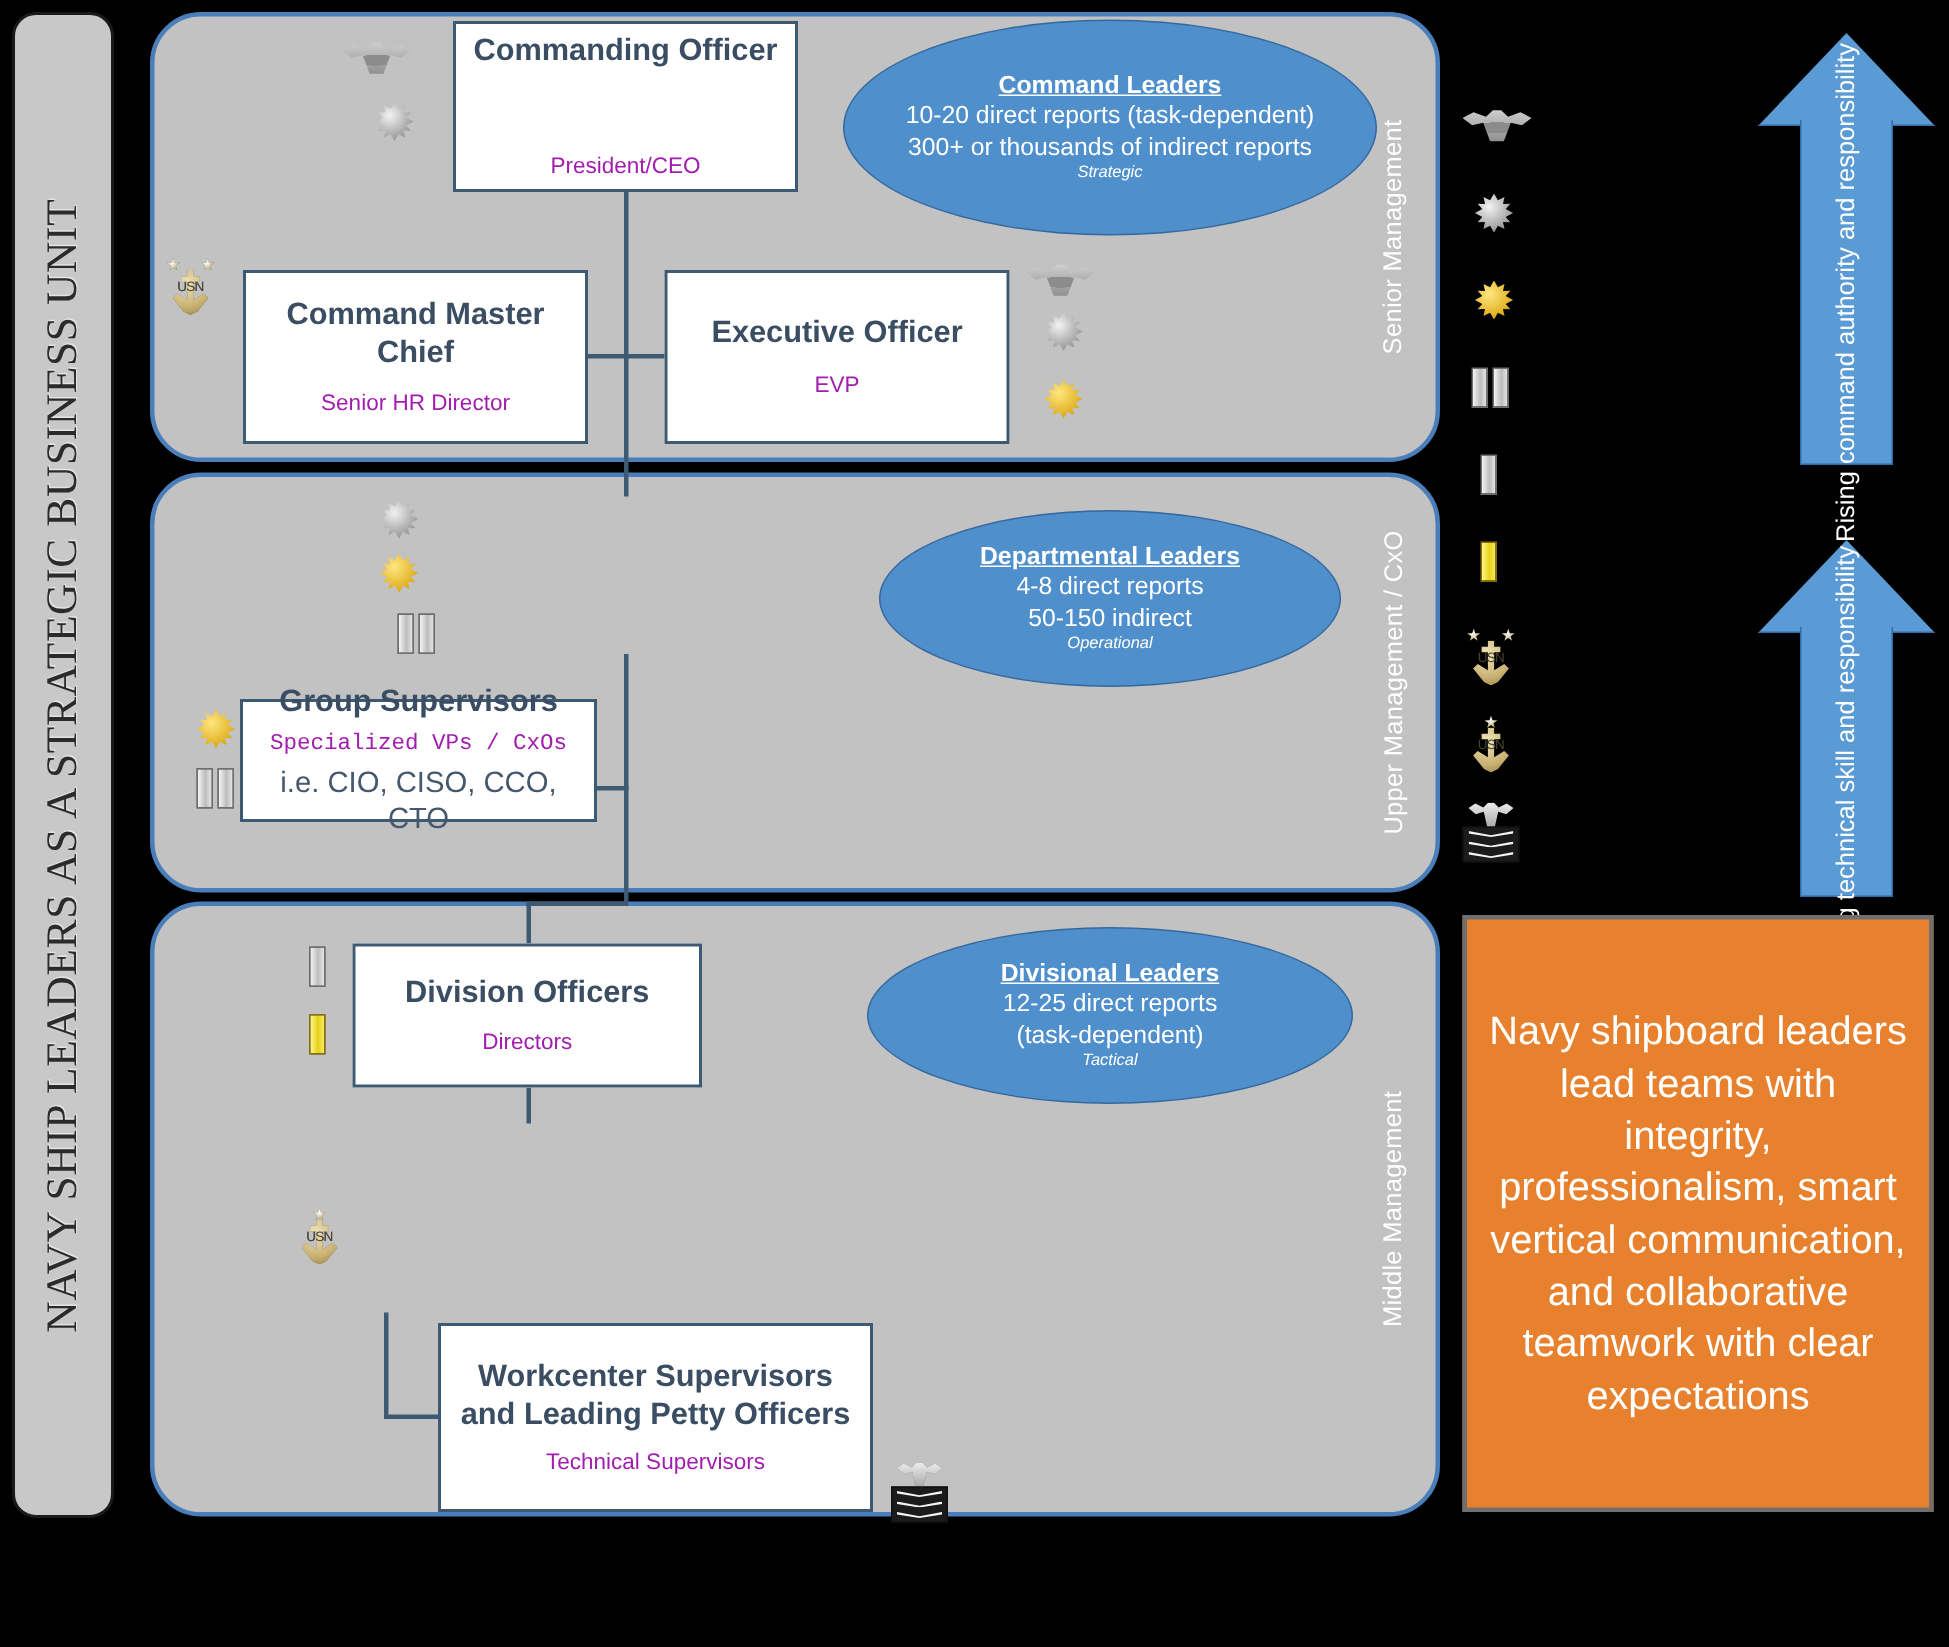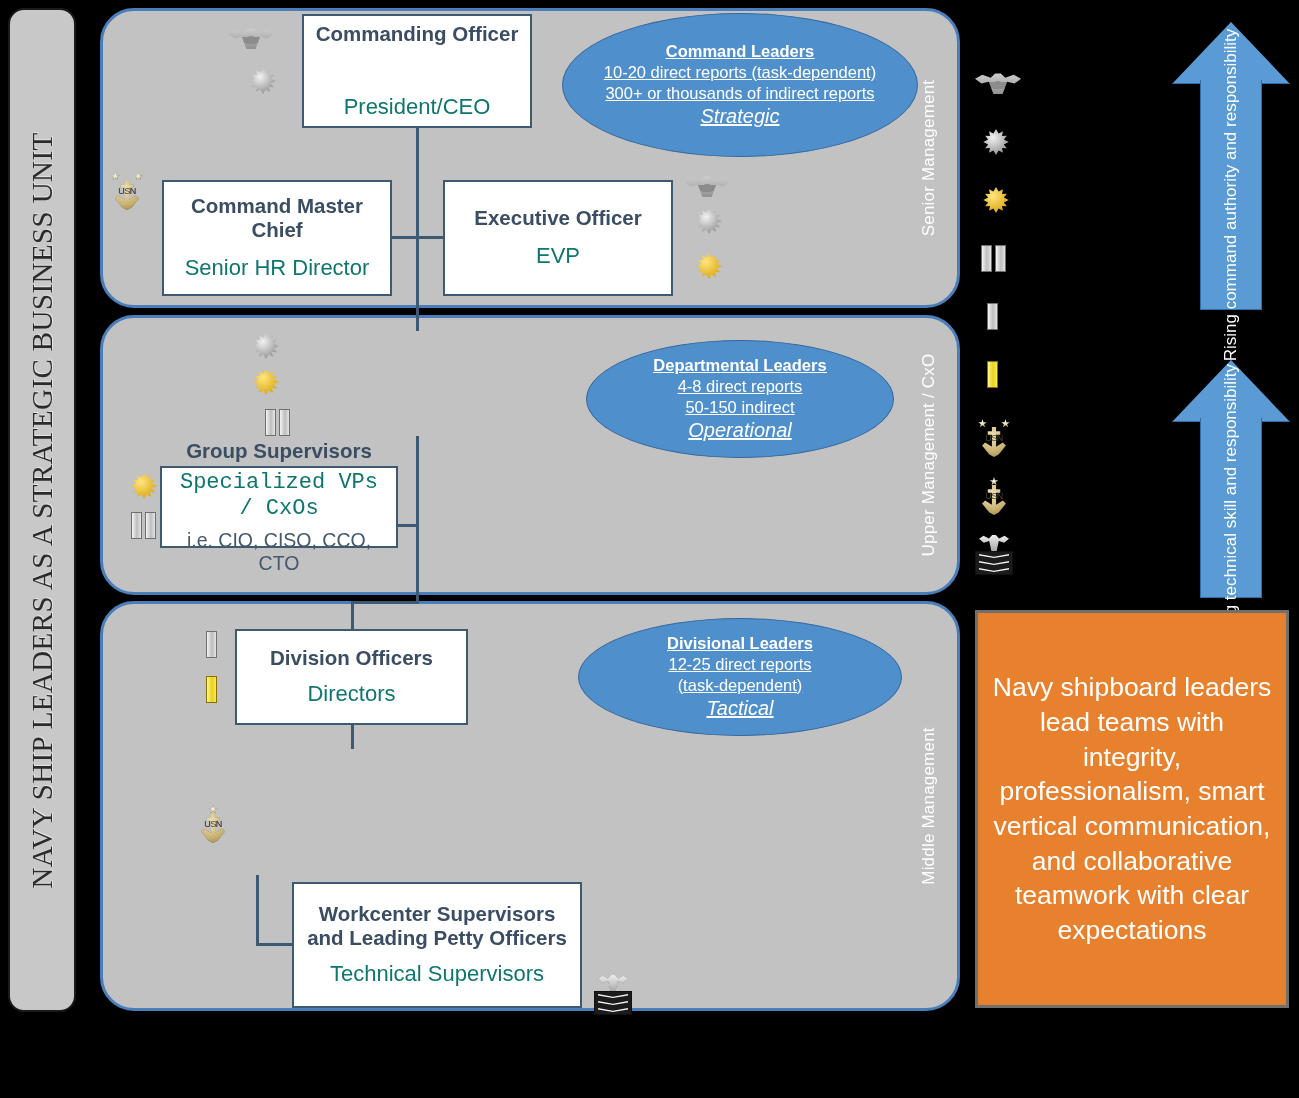--- a/index.html
+++ b/index.html
@@ -72,21 +72,21 @@
     display: flex;
     flex-direction: column;
     align-items: center;
     justify-content: center;
     text-align: center;
     color: #3A4D63;
     padding: 6px 8px;
     z-index: 5;
   }
   .obox .t1 { font-weight: bold; font-size: 20.5px; line-height: 1.18; }
-  .obox .t2 { font-size: 22px; line-height: 1.2; margin-top: 11px; color: #0f766e; }
+  .obox .t2 { font-size: 15px; line-height: 1.2; margin-top: 11px; color: #a21caf; }
   .obox .t3 { font-size: 19.5px; line-height: 1.2; margin-top: 9px; color: #45586d; }
 
   #box-co   { left: 302px; top: 14px;  width: 230px; height: 114px; justify-content: space-between; }
   #box-cmc  { left: 162px; top: 180px; width: 230px; height: 116px; }
   #box-xo   { left: 443px; top: 180px; width: 230px; height: 116px; }
   #box-dh   { left: 302px; top: 331px; width: 230px; height: 105px; }
   #box-gs   { left: 160px; top: 466px; width: 238px; height: 82px; }
   #box-do   { left: 235px; top: 629px; width: 233px; height: 96px; }
   #box-lcpo { left: 235px; top: 749px; width: 231px; height: 126px; }
   #box-wcs  { left: 292px; top: 882px; width: 290px; height: 126px; }
@@ -106,30 +106,29 @@
     background: #4F8FCC;
     border: 1.5px solid #35689e;
     border-radius: 50%;
     display: flex;
     flex-direction: column;
     align-items: center;
     justify-content: center;
     text-align: center;
     color: #ffffff;
     z-index: 4;
-    text-decoration: underline;
   }
   .ellipse .e-title {
     font-weight: bold;
     text-decoration: underline;
     font-size: 16.5px;
     line-height: 1.25;
   }
   .ellipse .e-line { font-size: 16.5px; line-height: 1.27; }
-  .ellipse .e-italic { font-style: italic; font-size: 20px; line-height: 1.27; }
+  .ellipse .e-italic { font-style: italic; font-size: 11px; line-height: 1.27; }
 
   #ell-command { left: 562px; top: 13px;  width: 356px; height: 144px; }
   #ell-dept    { left: 586px; top: 340px; width: 308px; height: 118px; }
   #ell-div     { left: 578px; top: 618px; width: 324px; height: 118px; }
 
   
   .rank { position: absolute; z-index: 6; }
 
   .r-eagle {
     width: 46px; height: 22px;

